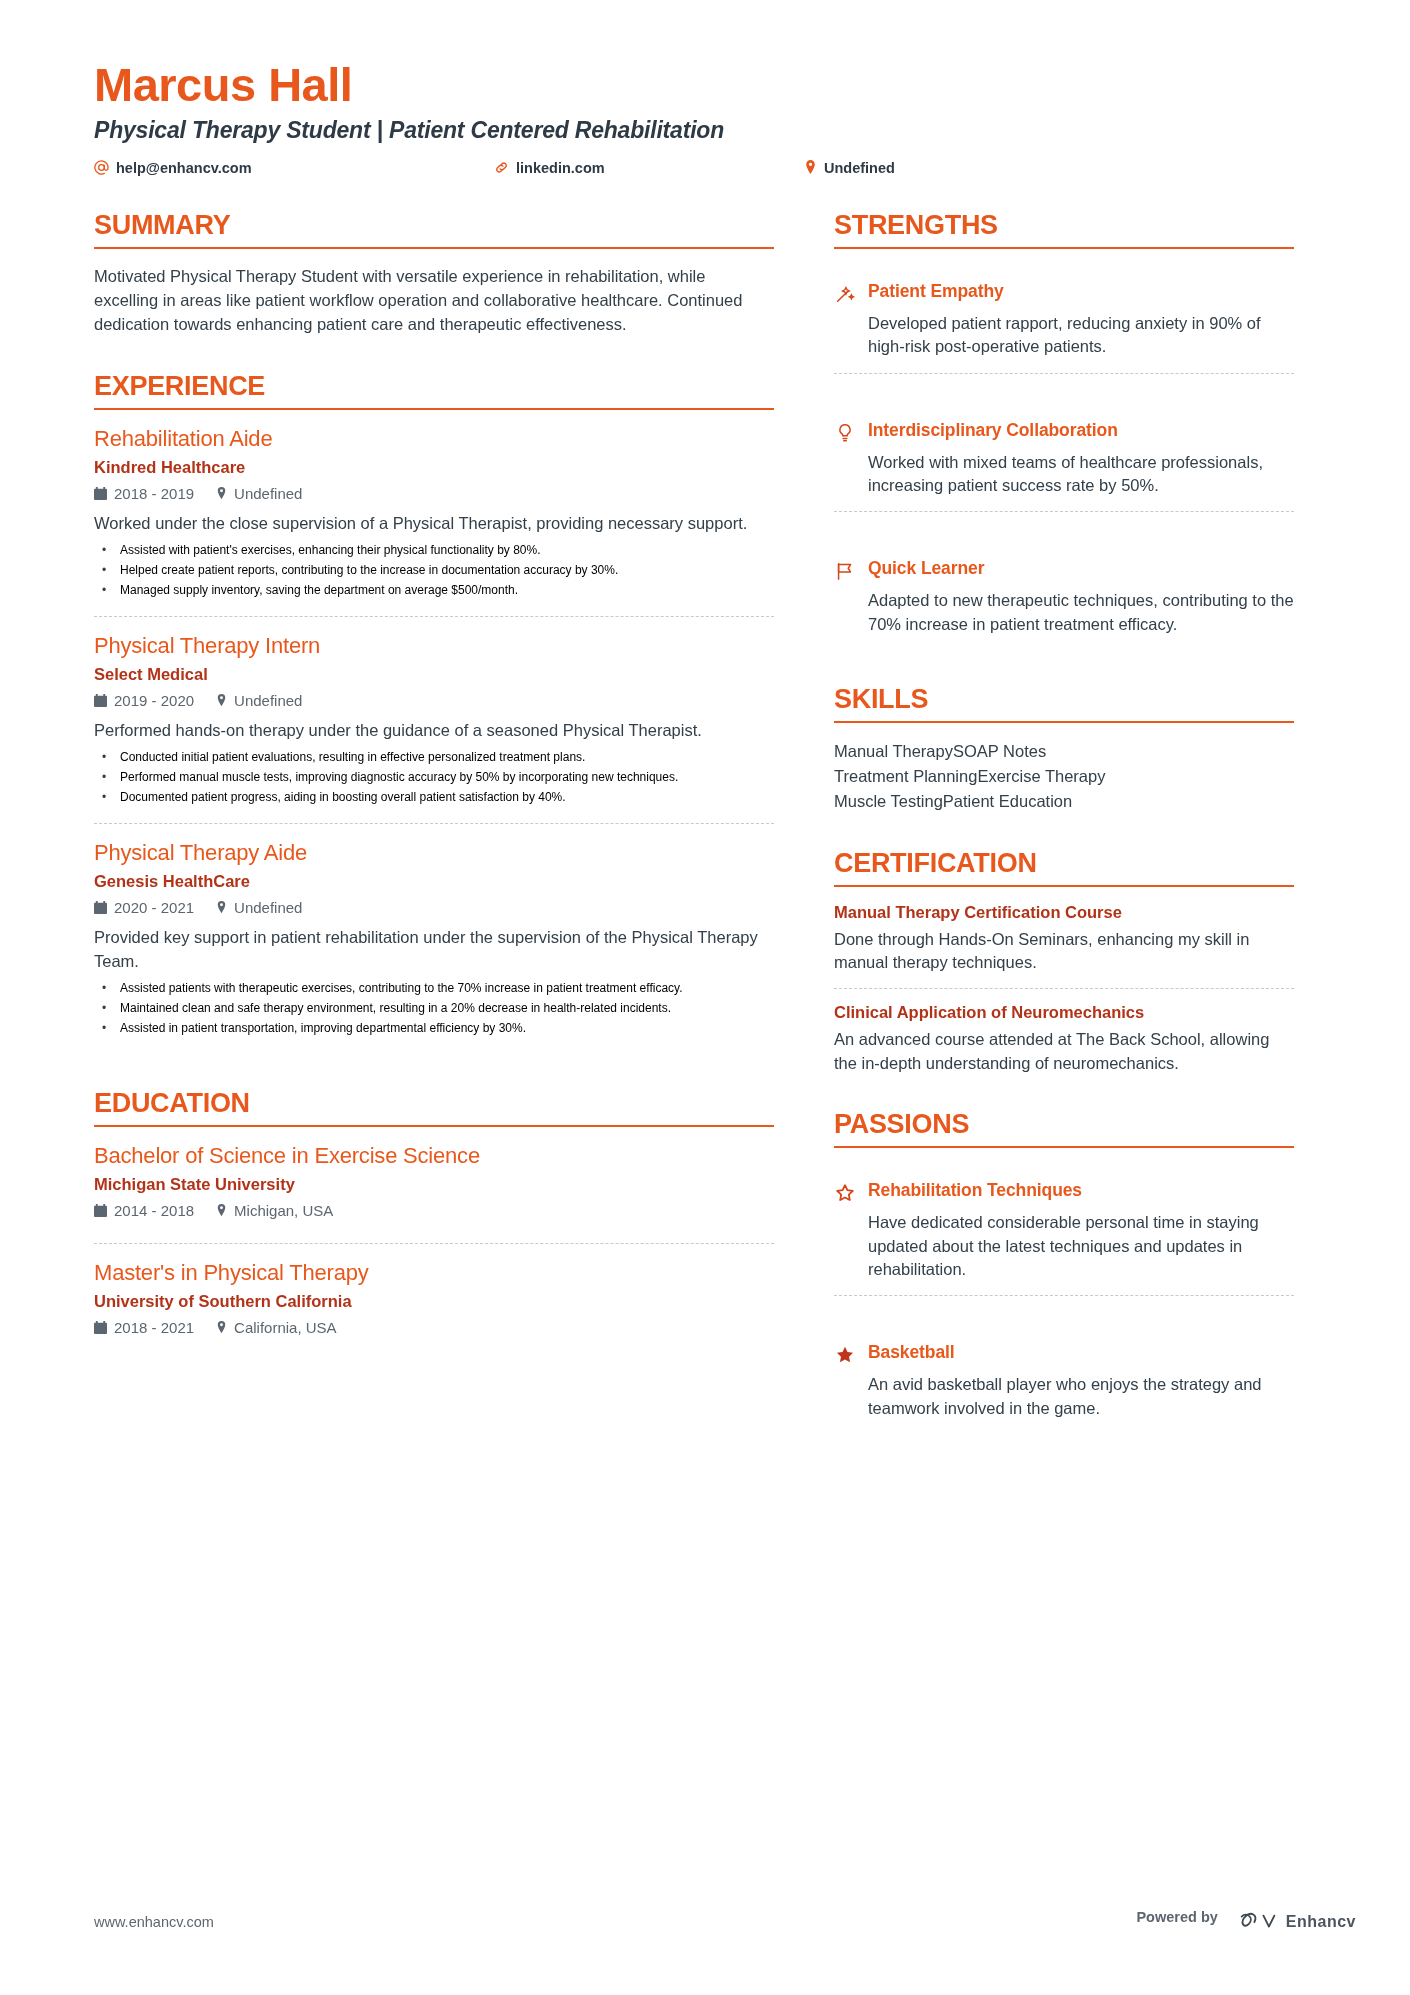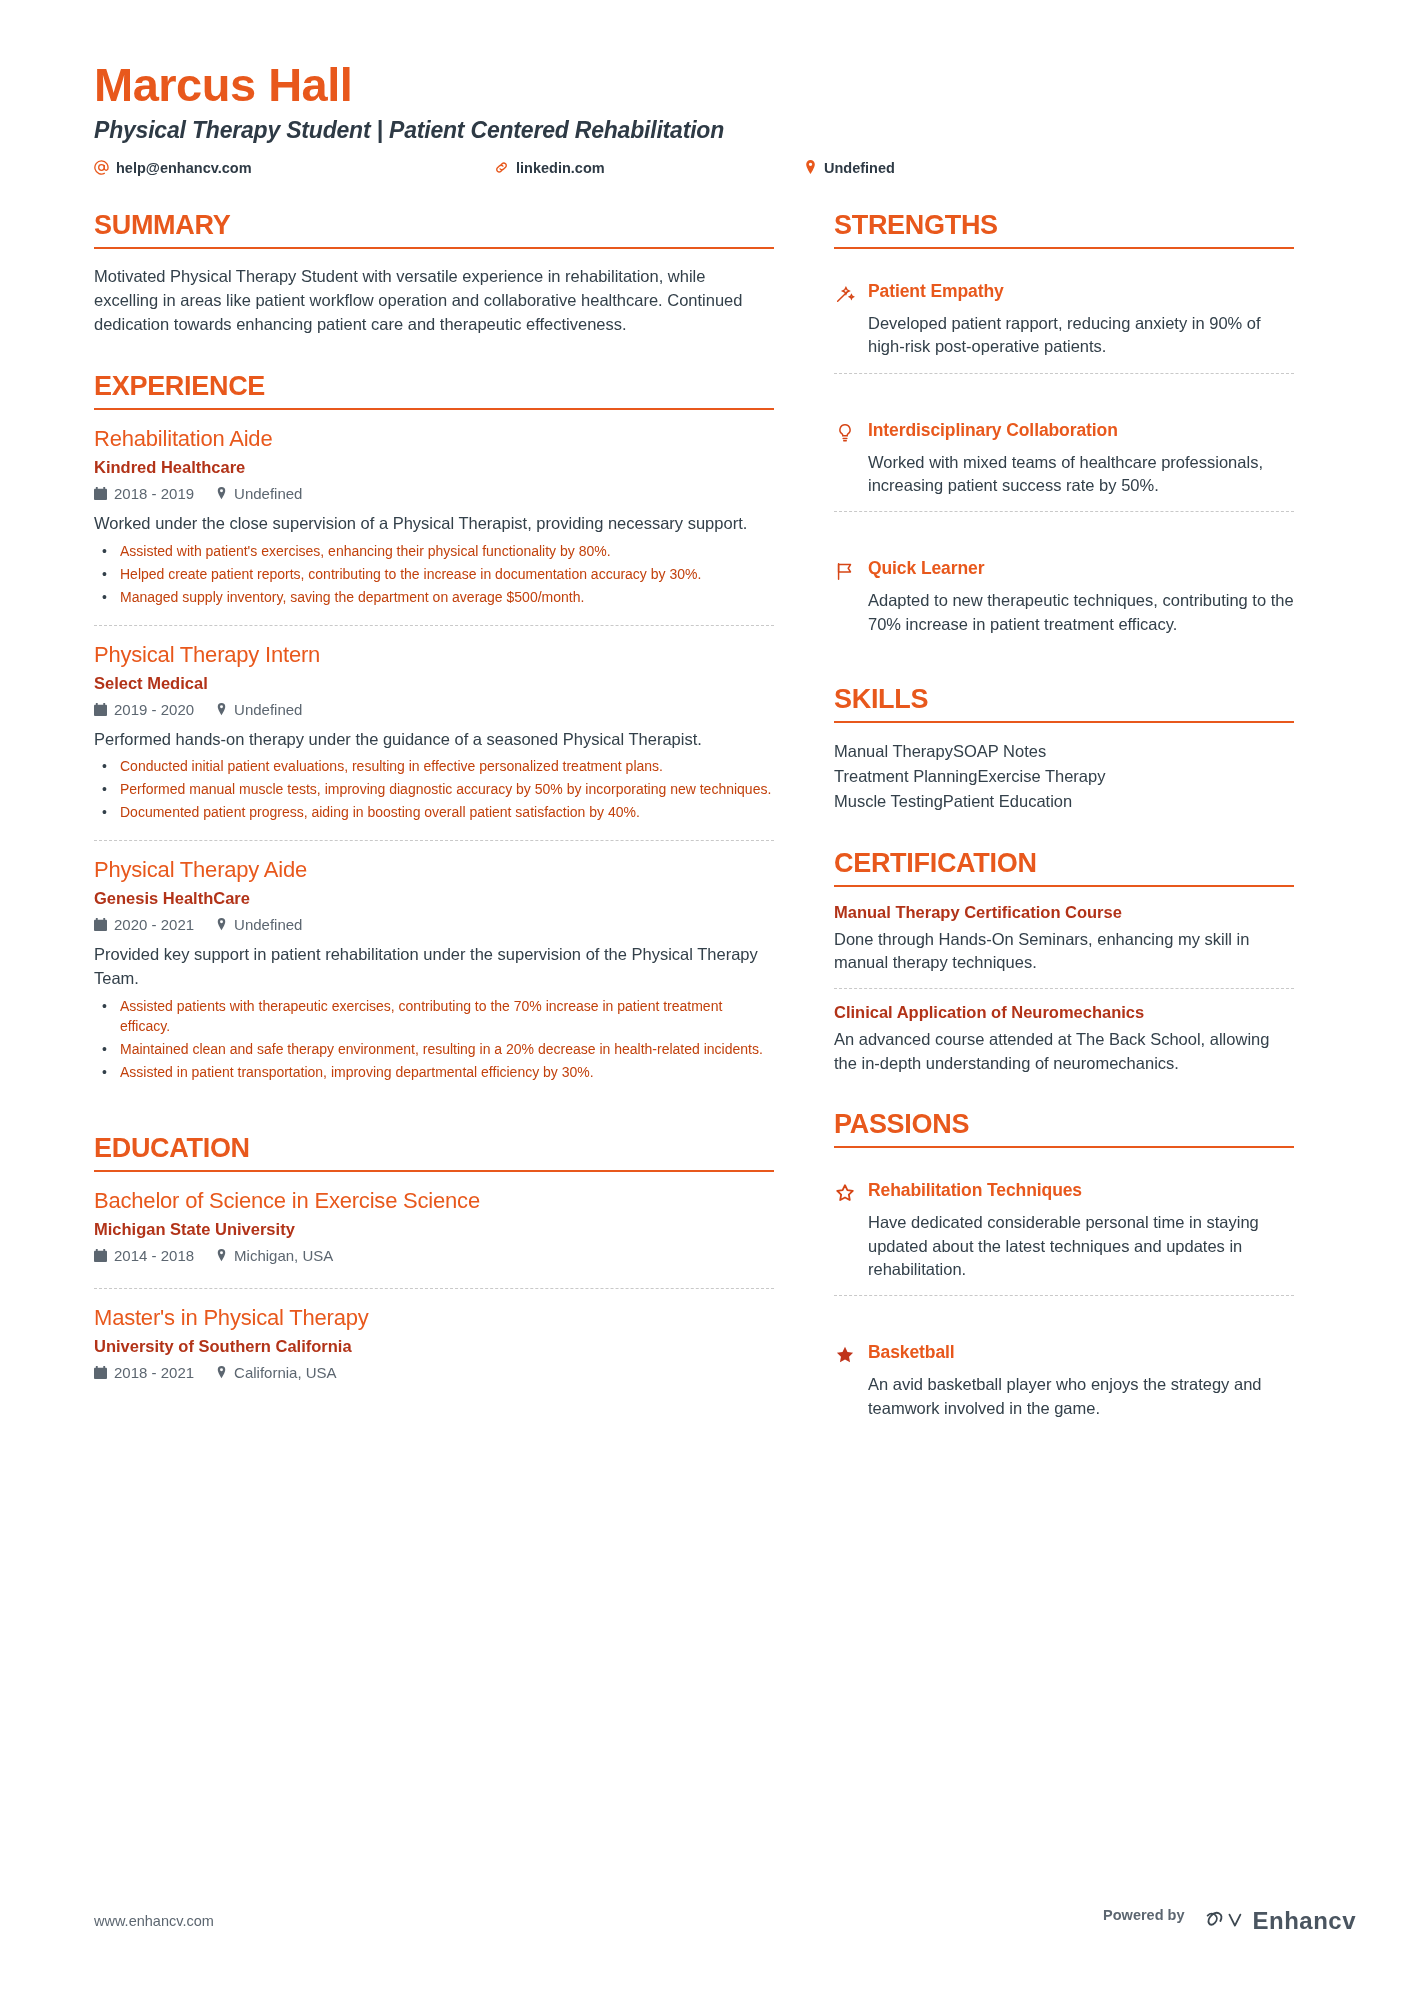--- a/index.html
+++ b/index.html
@@ -101,23 +101,23 @@
     color: #5c6670;
     margin-bottom: 10px;
   }
   .meta .mi { display: flex; align-items: center; margin-right: 22px; }
   .meta .ico { color: #5c6670; margin-right: 7px; display: inline-flex; }
 
   ul.bullets { list-style: none; margin: 6px 0 0 0; padding: 0; }
   ul.bullets li {
     position: relative;
     padding-left: 26px;
-    font-size: 14px;
+    font-size: 12px;
     line-height: 1.42;
-    color: #c2410c;
+    color: #000000;
     margin-bottom: 3px;
   }
   ul.bullets li::before {
     content: "•";
     position: absolute;
     left: 8px;
     top: 0;
     color: #33404a;
   }
 
@@ -176,21 +176,21 @@
     align-items: center;
     justify-content: space-between;
     font-size: 14.5px;
     color: #5c6670;
   }
   .powered { display: flex; align-items: flex-start; gap: 20px; font-weight: bold; }
   .brand {
     display: flex;
     align-items: center;
     gap: 8px;
-    font-size: 24px;
+    font-size: 16px;
     color: #4a5560;
     letter-spacing: 0.5px;
   }
   .brand-mark { color: #3c4750; display: inline-flex; }
   svg { display: block; }
 </style>
 </head>
 <body>
 
 <div class="page">

